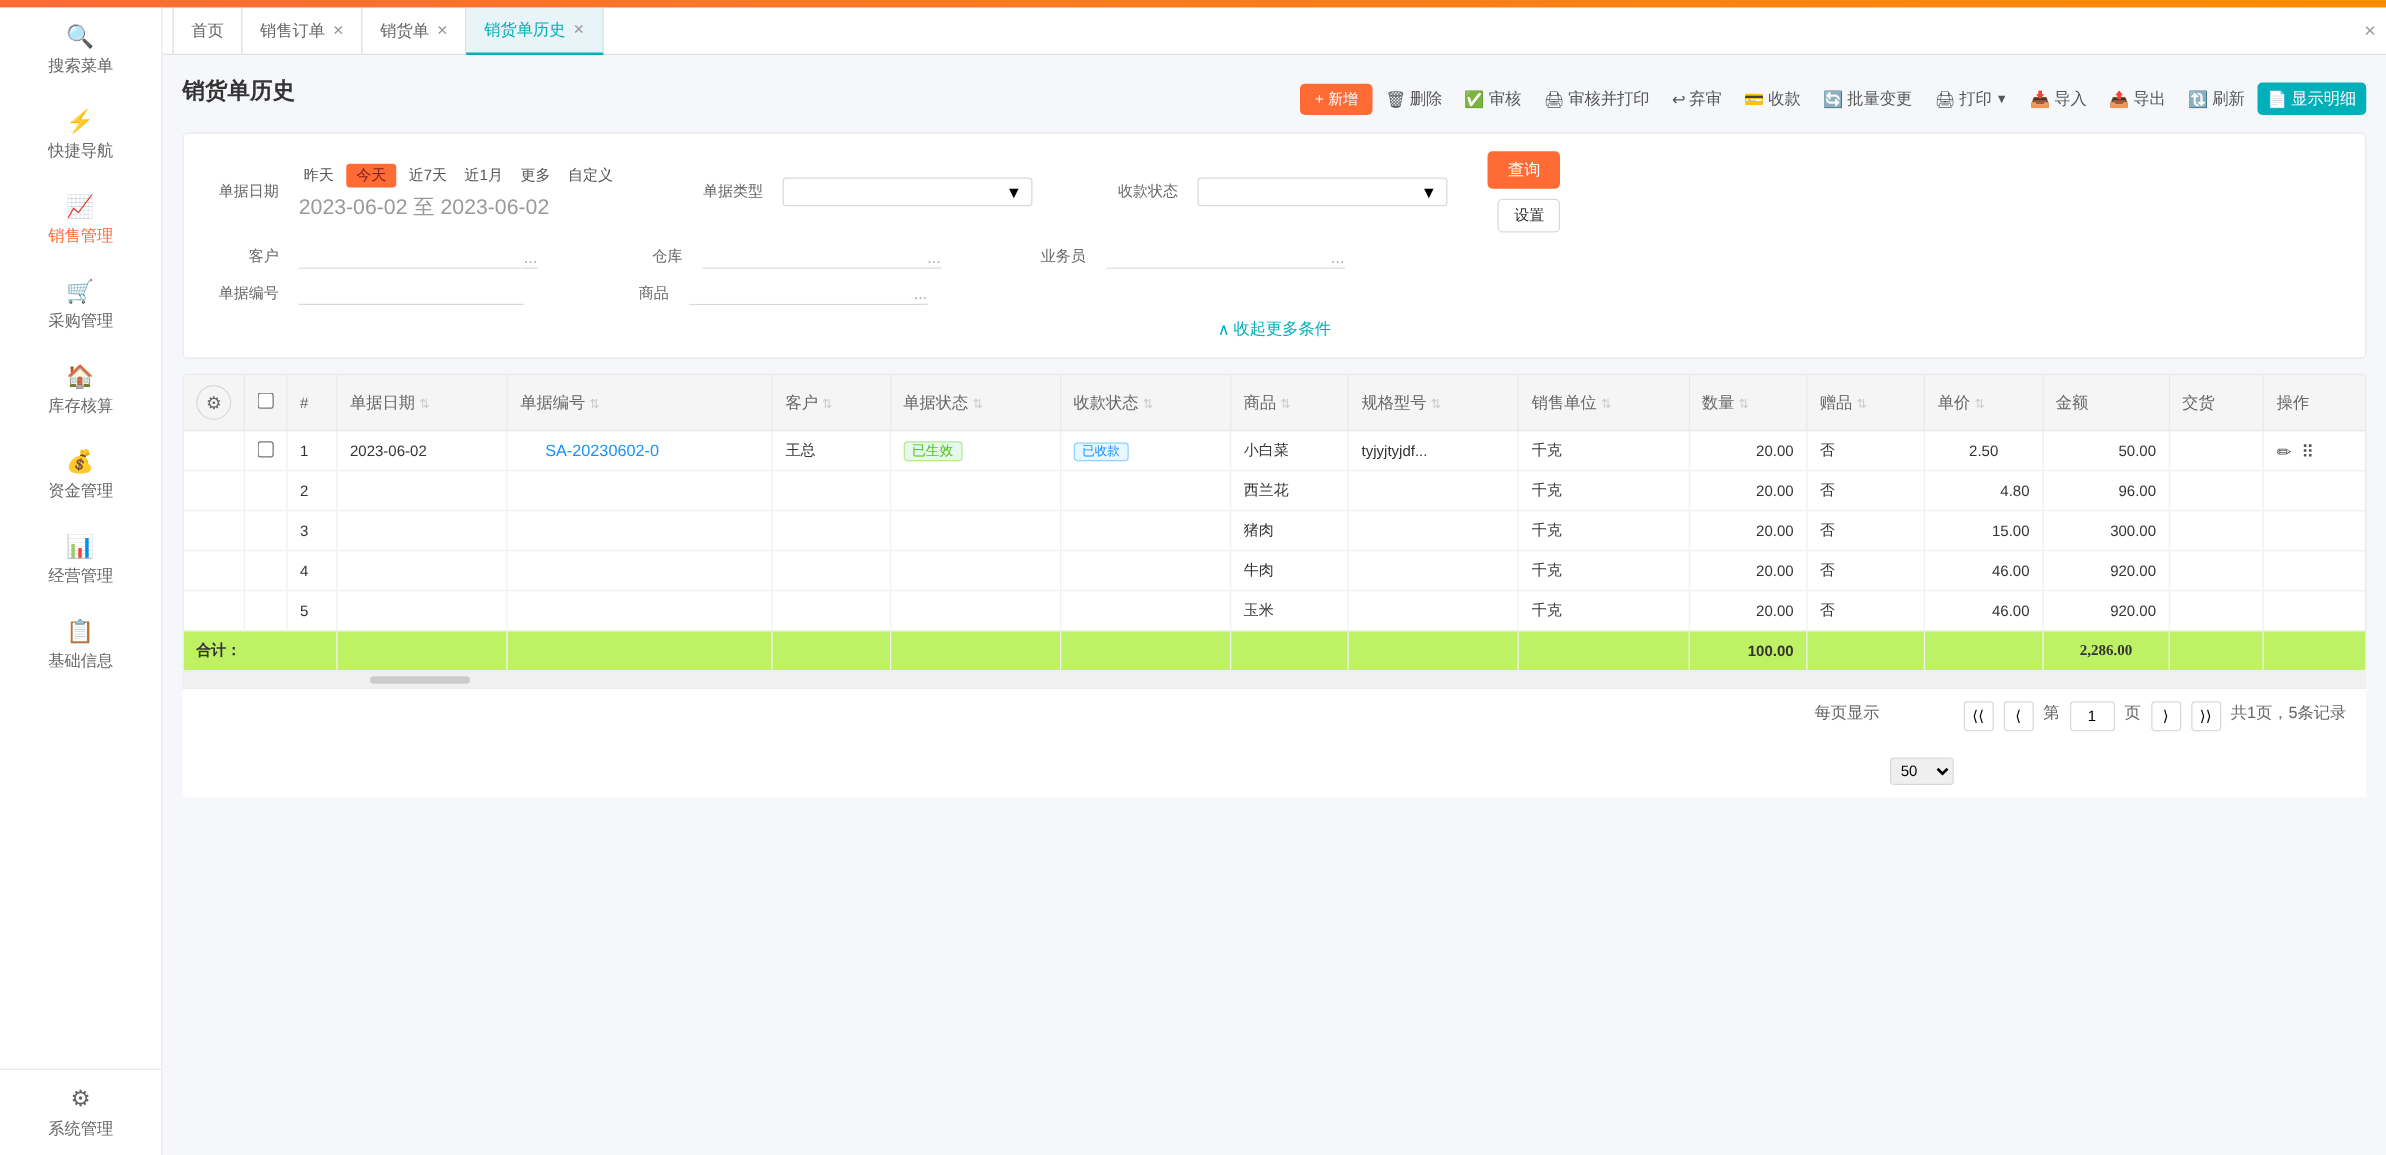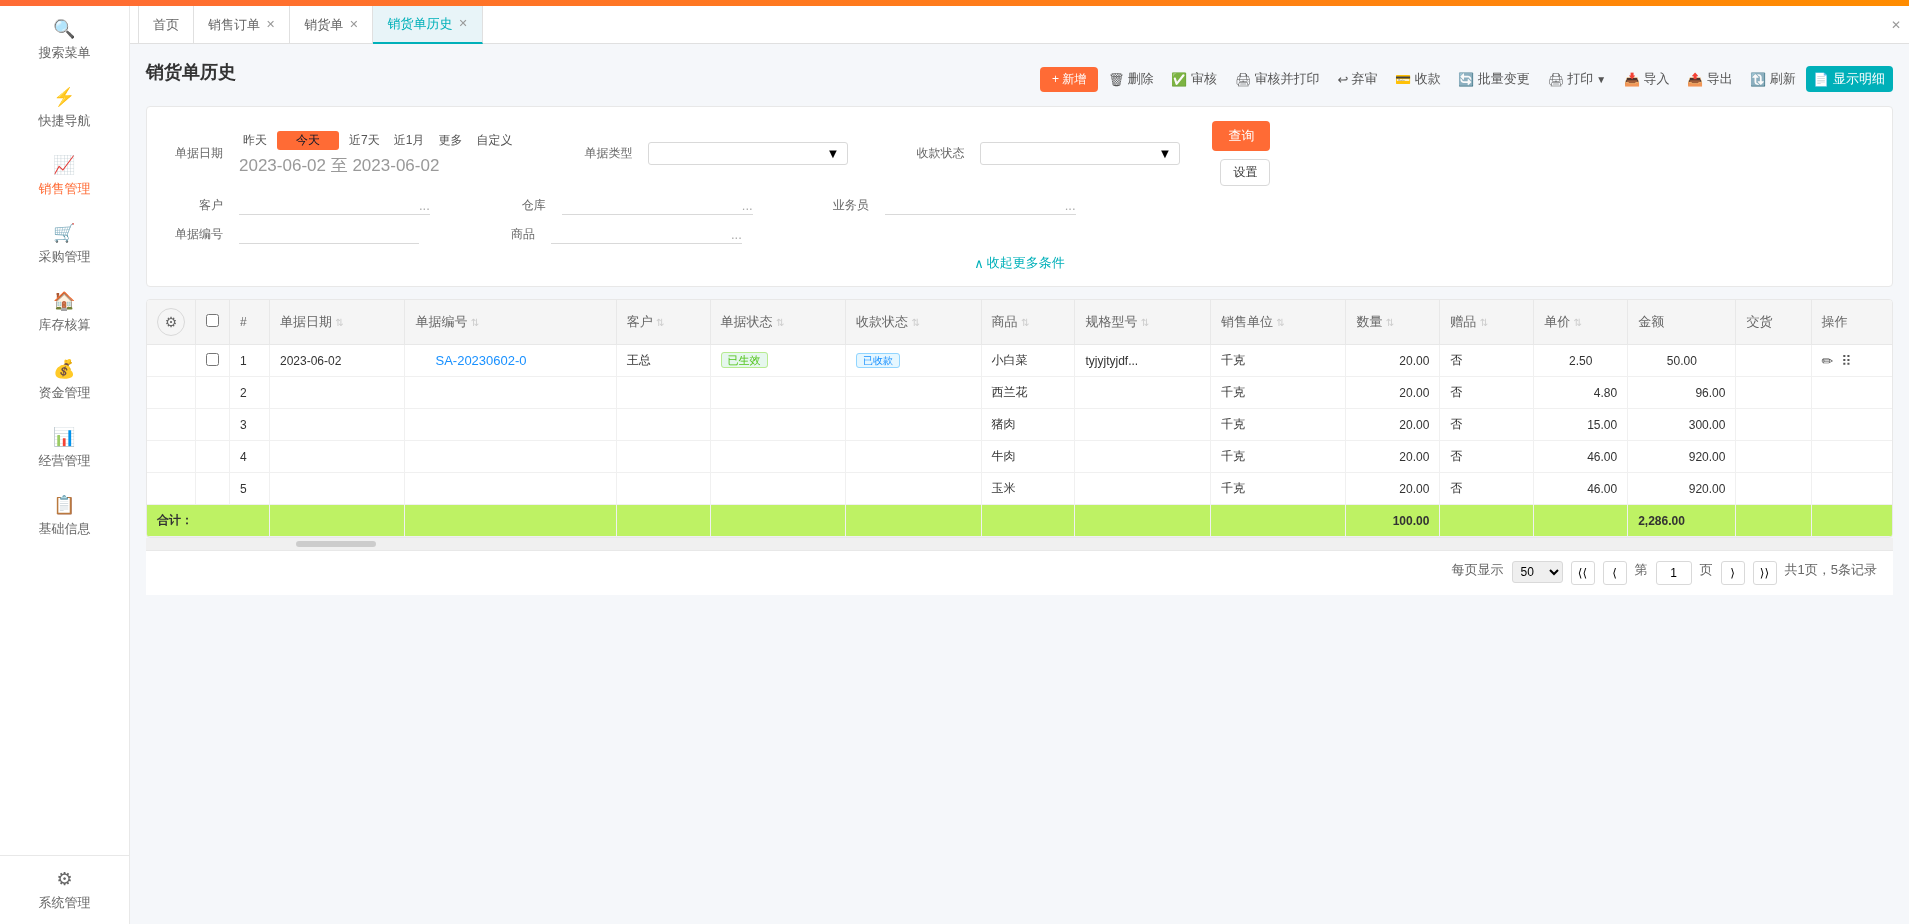--- a/index.html
+++ b/index.html
@@ -40,21 +40,21 @@
     .btn-settings { background: white; color: #333; border: 1px solid #d9d9d9; border-radius: 4px; padding: 4px 12px; cursor: pointer; font-size: 12px; margin-top: 4px; }
     
     
     .filter-panel { background: white; border-radius: 4px; padding: 14px 16px; margin-bottom: 12px; border: 1px solid #e8e8e8; }
     .filter-row { display: flex; align-items: center; gap: 16px; margin-bottom: 10px; }
     .filter-label { color: #666; font-size: 12px; white-space: nowrap; min-width: 60px; text-align: right; }
     .filter-input { border: none; border-bottom: 1px solid #d9d9d9; outline: none; padding: 2px 4px; min-width: 180px; font-size: 12px; }
     .filter-select { border: 1px solid #d9d9d9; border-radius: 3px; padding: 3px 8px; font-size: 12px; min-width: 160px; cursor: pointer; display: flex; align-items: center; justify-content: space-between; }
     .date-tags { display: flex; gap: 6px; align-items: center; }
     .date-tag { font-size: 12px; color: #555; cursor: pointer; padding: 1px 4px; }
-    .date-tag.active { background: #ff6b35; color: #0f172a; border-radius: 3px; padding: 1px 19px; }
+    .date-tag.active { background: #ff6b35; color: #7f1d1d; border-radius: 3px; padding: 1px 8px; }
     .date-range { font-size: 17px; color: #999; margin-top: 2px; }
     .filter-more { color: #00b0b9; cursor: pointer; font-size: 12px; display: flex; align-items: center; gap: 3px; }
     .ellipsis-btn { color: #aaa; cursor: pointer; }
     
     
     .data-table { background: white; border: 1px solid #e8e8e8; border-radius: 4px; overflow: hidden; }
     .table-inner { width: 100%; border-collapse: collapse; }
     .table-inner th { background: #f5f5f5; color: #666; font-weight: normal; font-size: 12px; padding: 8px 10px; border-bottom: 1px solid #e8e8e8; border-right: 1px solid #e8e8e8; text-align: left; white-space: nowrap; }
     .table-inner th:last-child { border-right: none; }
     .table-inner td { padding: 7px 10px; border-bottom: 1px solid #f0f0f0; border-right: 1px solid #f0f0f0; font-size: 12px; color: #333; white-space: nowrap; }
@@ -68,21 +68,21 @@
     .gear-icon-btn { width: 28px; height: 28px; border-radius: 50%; border: 1px solid #d9d9d9; display: flex; align-items: center; justify-content: center; cursor: pointer; font-size: 14px; }
     
     
     .summary-row { background: #bef264; }
     .summary-row td { font-weight: bold; color: #333; }
     
     
     .table-footer { display: flex; align-items: flex-start; justify-content: flex-end; padding: 10px 16px; background: white; border-top: 1px solid #e8e8e8; gap: 8px; font-size: 12px; color: #666; }
     .pagination-btn { width: 24px; height: 24px; border: 1px solid #d9d9d9; border-radius: 3px; background: white; cursor: pointer; display: flex; align-items: center; justify-content: center; font-size: 12px; }
     .pagination-input { width: 36px; height: 24px; border: 1px solid #d9d9d9; border-radius: 3px; text-align: center; font-size: 12px; }
-    .page-size-select { border: 1px solid #d9d9d9; border-radius: 3px; padding: 2px 4px; font-size: 12px; }
+    .page-size-select { border: 1px solid #d9d9d9; border-radius: 3px; padding: 2px 4px; font-size: 12px; margin-top: 45px; }
     
     
     .scroll-bar-area { height: 12px; background: #f0f0f0; display: flex; align-items: center; padding: 0 150px; }
     .scroll-thumb { height: 6px; width: 80px; background: #ccc; border-radius: 3px; }
 
     .toolbar-right { margin-left: auto; display: flex; align-items: center; gap: 2px; }
     .header-row { display: flex; align-items: center; margin-bottom: 8px; }
     .filter-query-btn { display: flex; flex-direction: column; align-items: flex-end; gap: 4px; margin-left: 16px; }
     
     .checkbox-th { width: 30px; text-align: center; }
@@ -362,21 +362,21 @@
               <td><span class="link-text">SA-20230602-0</span></td>
               <td>王总</td>
               <td><span class="badge-green">已生效</span></td>
               <td><span class="badge-blue">已收款</span></td>
               <td>小白菜</td>
               <td>tyjyjtyjdf...</td>
               <td>千克</td>
               <td style="text-align:right;">20.00</td>
               <td>否</td>
               <td style="text-align:center;">2.50</td>
-              <td style="text-align:center;">50.00</td>
+              <td style="text-align:right;">50.00</td>
               <td></td>
               <td>
                 <div class="action-icons">
                   <span class="action-icon">✏</span>
                   <span class="action-icon">⠿</span>
                 </div>
               </td>
             </tr>
 
             <tr>
@@ -465,21 +465,21 @@
               <td></td>
               <td></td>
               <td></td>
               <td></td>
               <td></td>
               <td></td>
               <td></td>
               <td style="text-align:right;">100.00</td>
               <td></td>
               <td></td>
-              <td style="text-align:left;">2,286.00</td>
+              <td style="text-align:center;font-family:Liberation Serif, serif;">2,286.00</td>
               <td></td>
               <td></td>
             </tr>
           </tbody>
         </table>
       </div>
 
       <div class="scroll-bar-area">
         <div class="scroll-thumb"></div>
       </div>

